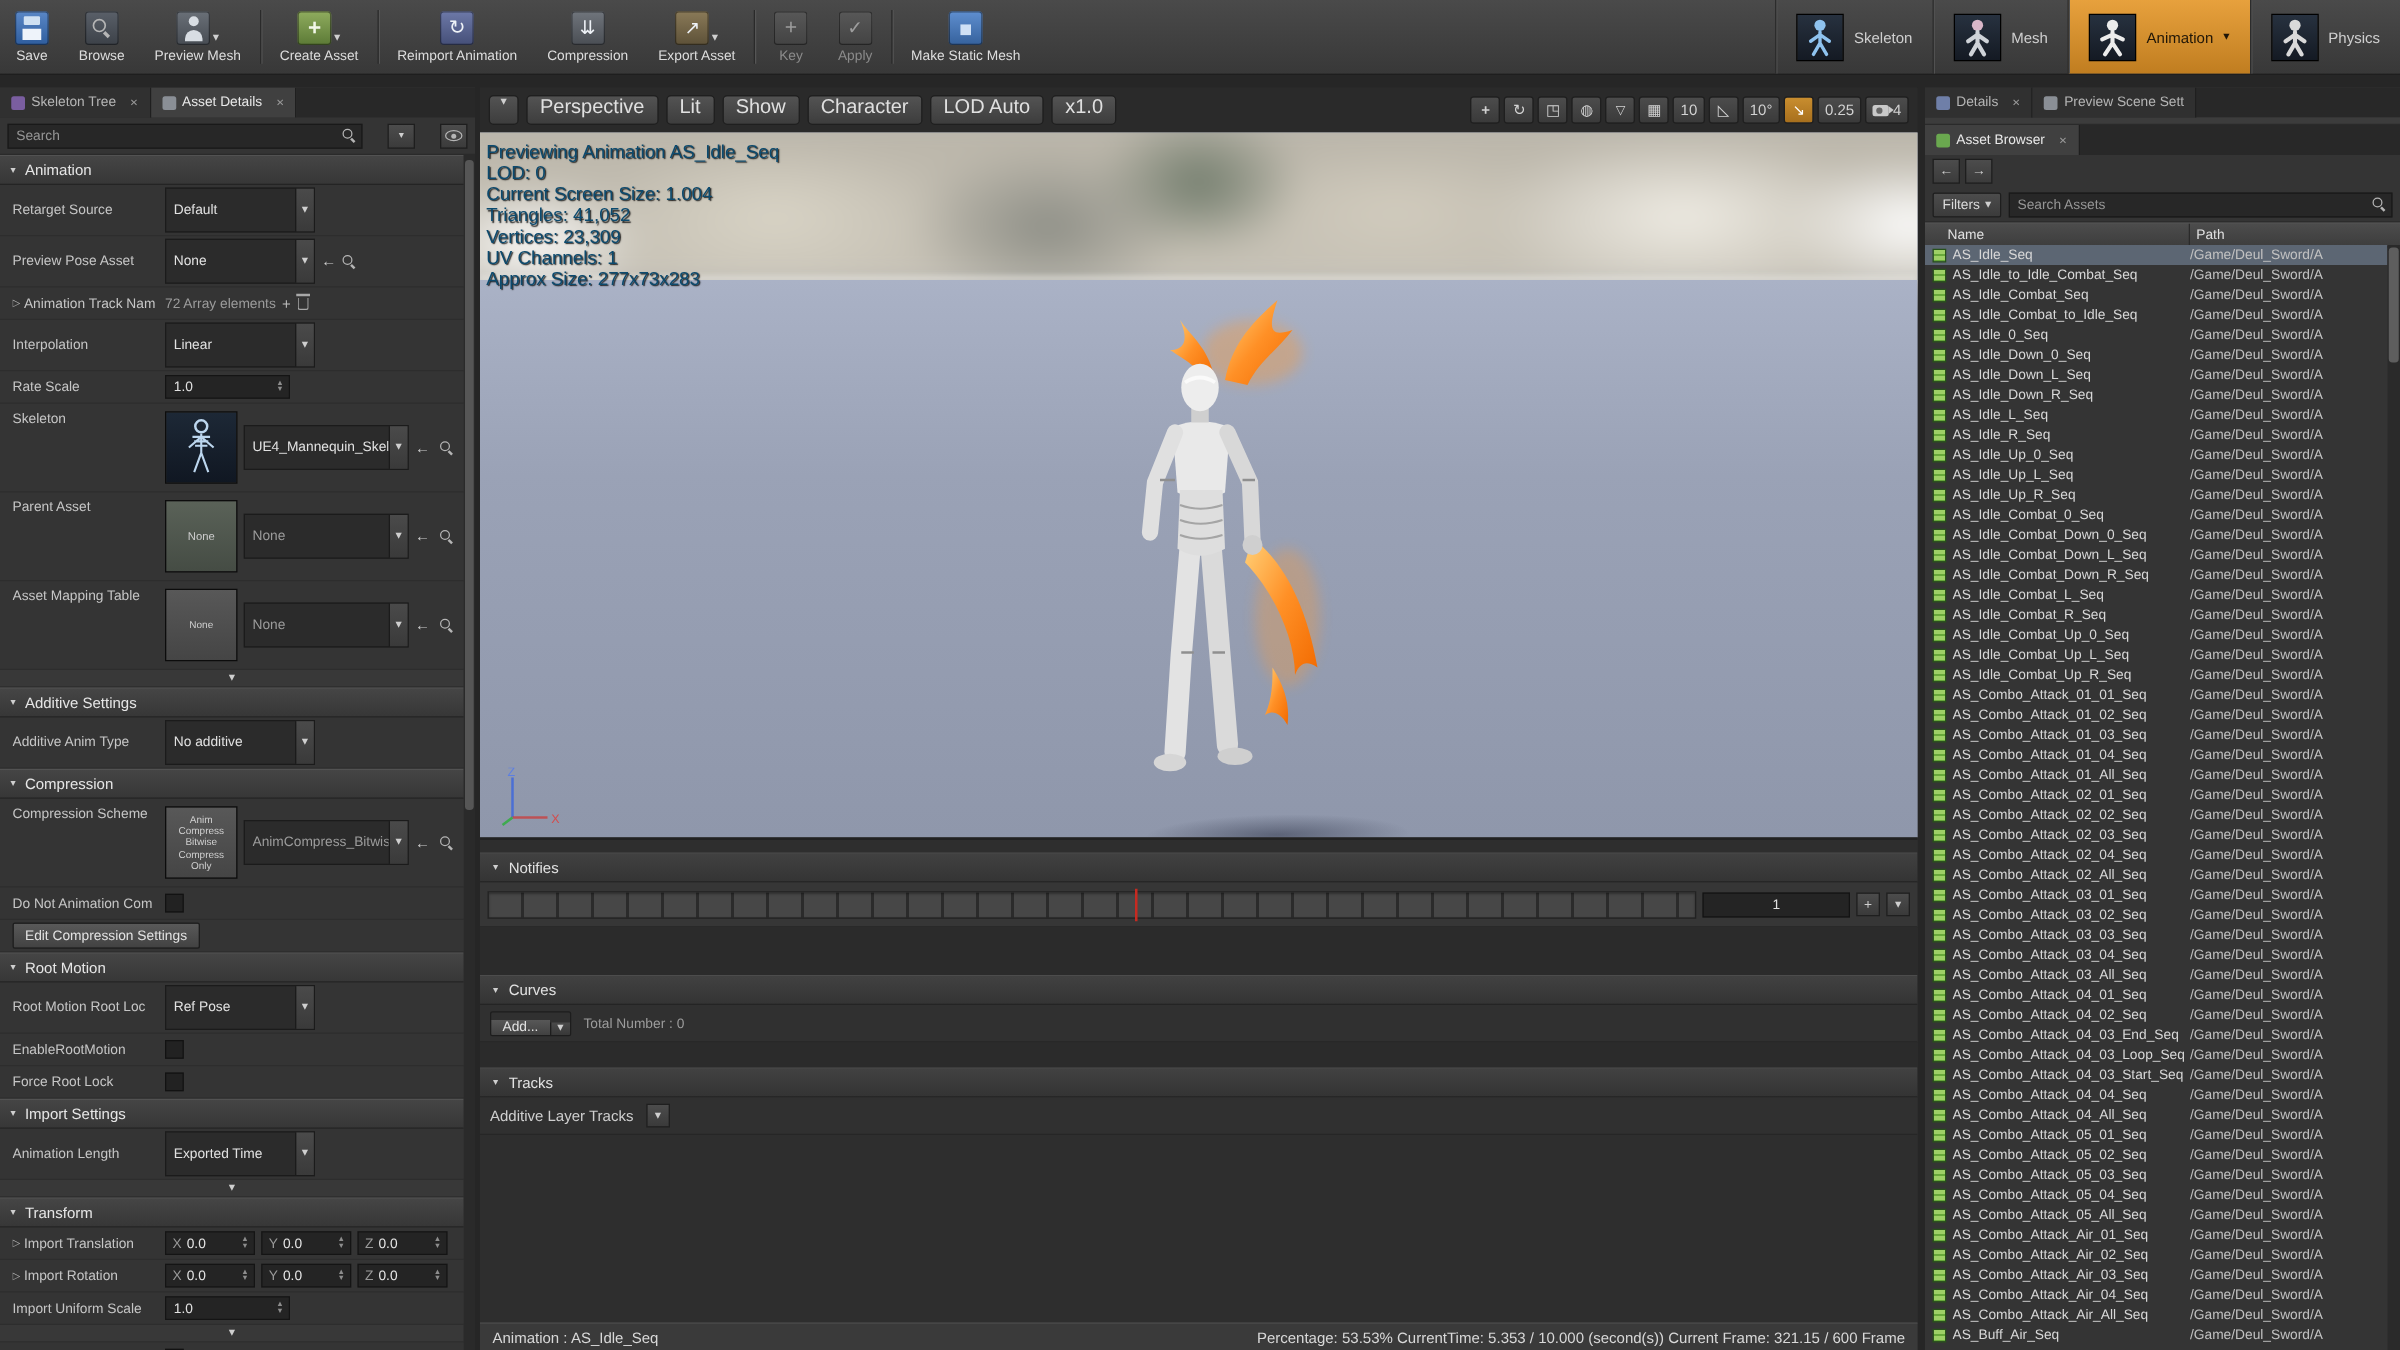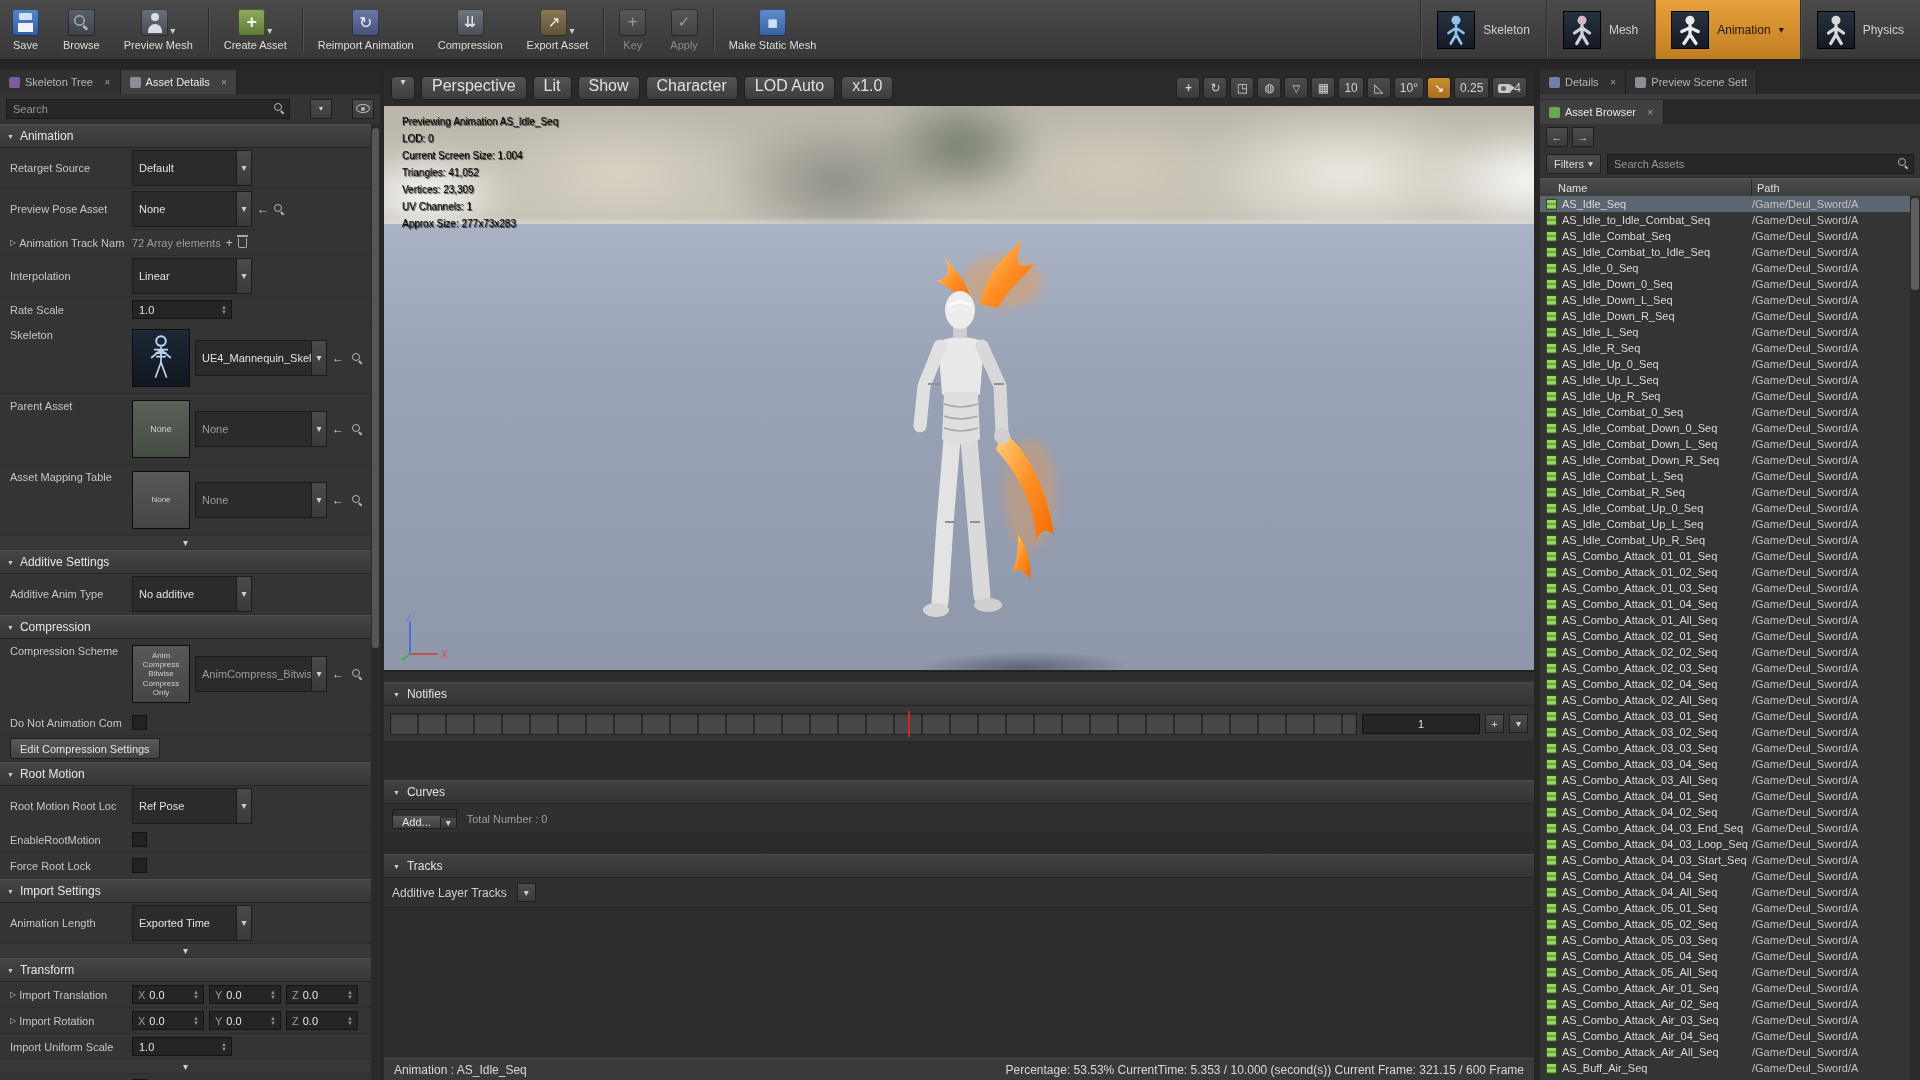--- a/index.html
+++ b/index.html
@@ -161,21 +161,21 @@
         radial-gradient(190px 75px at 63% 55%, #d2ccbe, transparent 70%),
         radial-gradient(230px 95px at 82% 58%, #efece4, transparent 72%),
         radial-gradient(150px 80px at 97% 62%, #ffffff, transparent 70%),
         linear-gradient(#b9b4a8,#c9c4b8)}
   .floor{position:absolute;left:0;right:0;top:118px;bottom:0;
          background:linear-gradient(180deg,#aab2c6 0%,#9aa2b6 35%,#8f97ab 100%)}
   .floor-edge{position:absolute;left:0;right:0;top:114px;height:6px;background:rgba(235,233,225,.5);filter:blur(2px)}
   .char-shadow{position:absolute;left:498px;top:540px;width:280px;height:44px;transform:skewX(-38deg);
                background:radial-gradient(closest-side,rgba(42,48,68,.5),rgba(42,48,68,0) 75%)}
   .char{position:absolute;left:468px;top:128px;width:230px;height:440px}
-  .stats{position:absolute;left:18px;top:7px;color:#000000;font-size:10px;line-height:17px;
+  .stats{position:absolute;left:5px;top:7px;color:#0c4a6e;font-size:15px;line-height:17px;
          text-shadow:1px 1px 1px rgba(0,0,0,.85)}
   .axis{position:absolute;left:14px;bottom:8px}
 
   
   .bottom{position:absolute;left:0;right:0;top:600px;bottom:22px;background:#2e2e2e;border-top:2px solid #222;overflow:hidden}
   .sec-h{height:24px;background:linear-gradient(#414141,#343434);border-top:1px solid #4c4c4c;
          border-bottom:1px solid #242424;display:flex;align-items:center;gap:7px;padding:0 9px;
          color:#e2e2e2;font-size:12px}
   .sp10{height:10px} .sp38{height:38px;background:#2b2b2b} .sp20{height:20px;background:#2b2b2b}
   .track-row{height:36px;display:flex;align-items:center;gap:5px;padding:0 6px;background:#363636;

